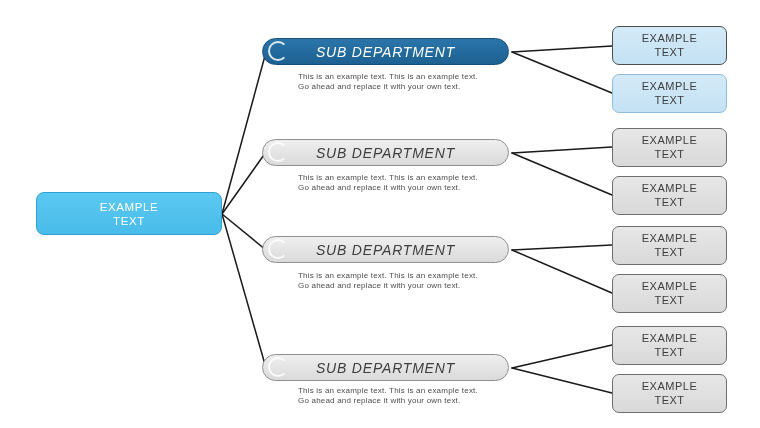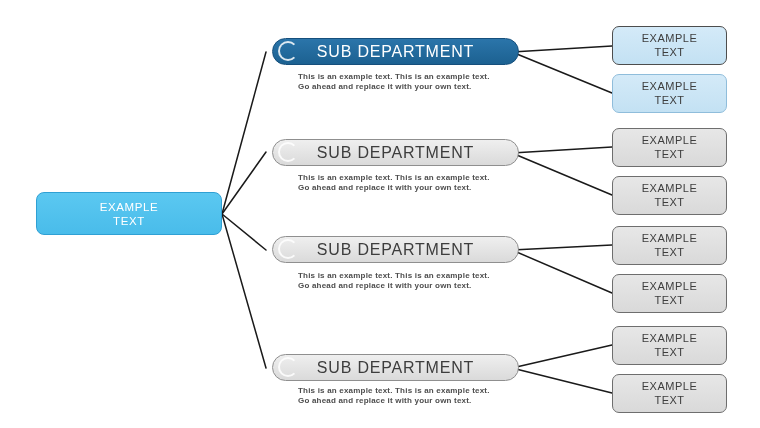--- a/index.html
+++ b/index.html
@@ -22,23 +22,24 @@
   .root-node {
     left: 36px; top: 192px; width: 186px; height: 43px;
     background: linear-gradient(180deg, #5BC8F1 0%, #49BCEA 100%);
     border: 1.5px solid #2FA0D4; border-radius: 8px;
     color: #ffffff; font-size: 11.5px; line-height: 14px; letter-spacing: 0.6px;
     flex-direction: column;
   }
 
   
   .pill {
-    left: 272px; width: 247px; height: 27px;
-    border-radius: 14px; font-size: 16px; letter-spacing: 0.8px;
+    left: 262px; width: 247px; height: 27px;
+    border-radius: 14px; font-size: 14px; letter-spacing: 0.8px;
     overflow: hidden;
+    font-style: italic;
   }
   .pill.blue {
     background: linear-gradient(180deg, #2B75AA 0%, #1C6191 100%);
     border: 1.5px solid #164F7C; color: #ffffff;
   }
   .pill.gray {
     background: linear-gradient(180deg, #EFEFEF 0%, #DADADA 100%);
     border: 1.5px solid #8F8F8F; color: #3D3D3D;
   }
   .pill .arc {
@@ -48,21 +49,21 @@
   }
   .pill-1 { top: 38px; }
   .pill-2 { top: 139px; }
   .pill-3 { top: 236px; }
   .pill-4 { top: 354px; }
 
   
   .desc {
     position: absolute; left: 298px; width: 220px;
     font-size: 8px; line-height: 10px; color: #4D4D4D;
-    letter-spacing: 0.2px; white-space: nowrap; font-weight: bold;
+    letter-spacing: 0.2px; white-space: nowrap;
   }
   .desc-1 { top: 72px; }
   .desc-2 { top: 173px; }
   .desc-3 { top: 271px; }
   .desc-4 { top: 386px; }
 
   
   .child {
     left: 612px; width: 115px; height: 39px;
     border-radius: 7px; font-size: 11px; line-height: 13.5px;

